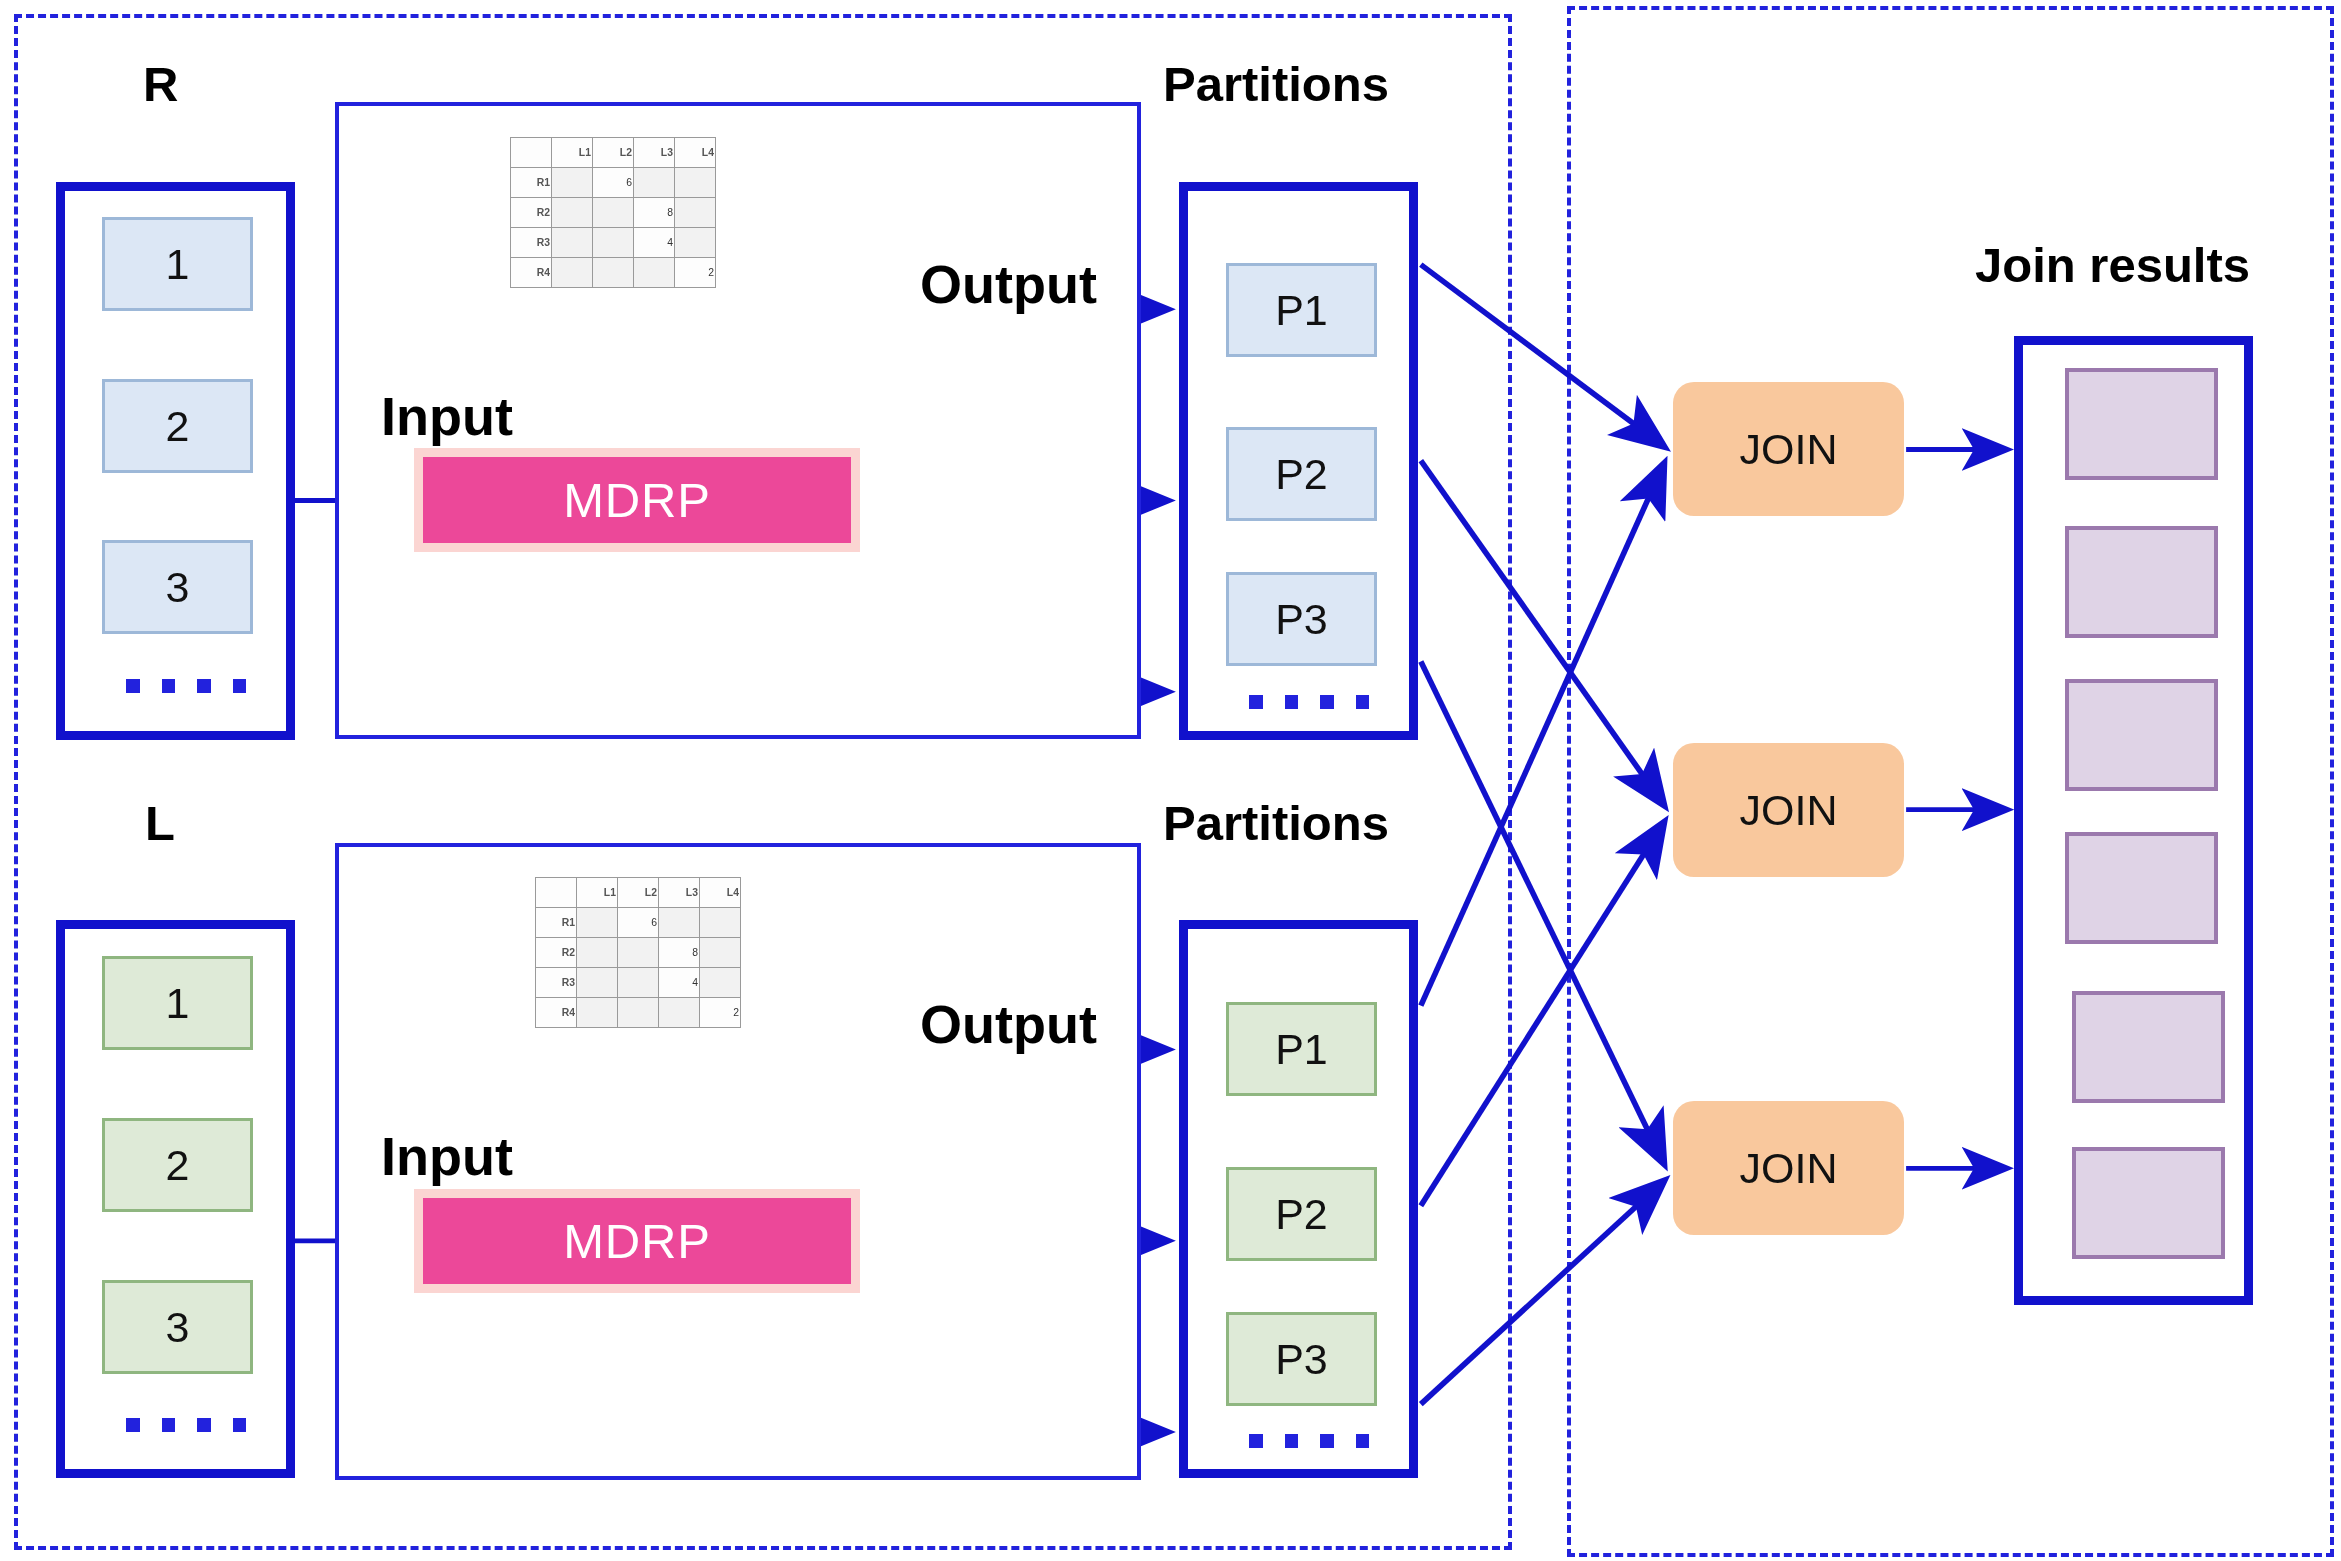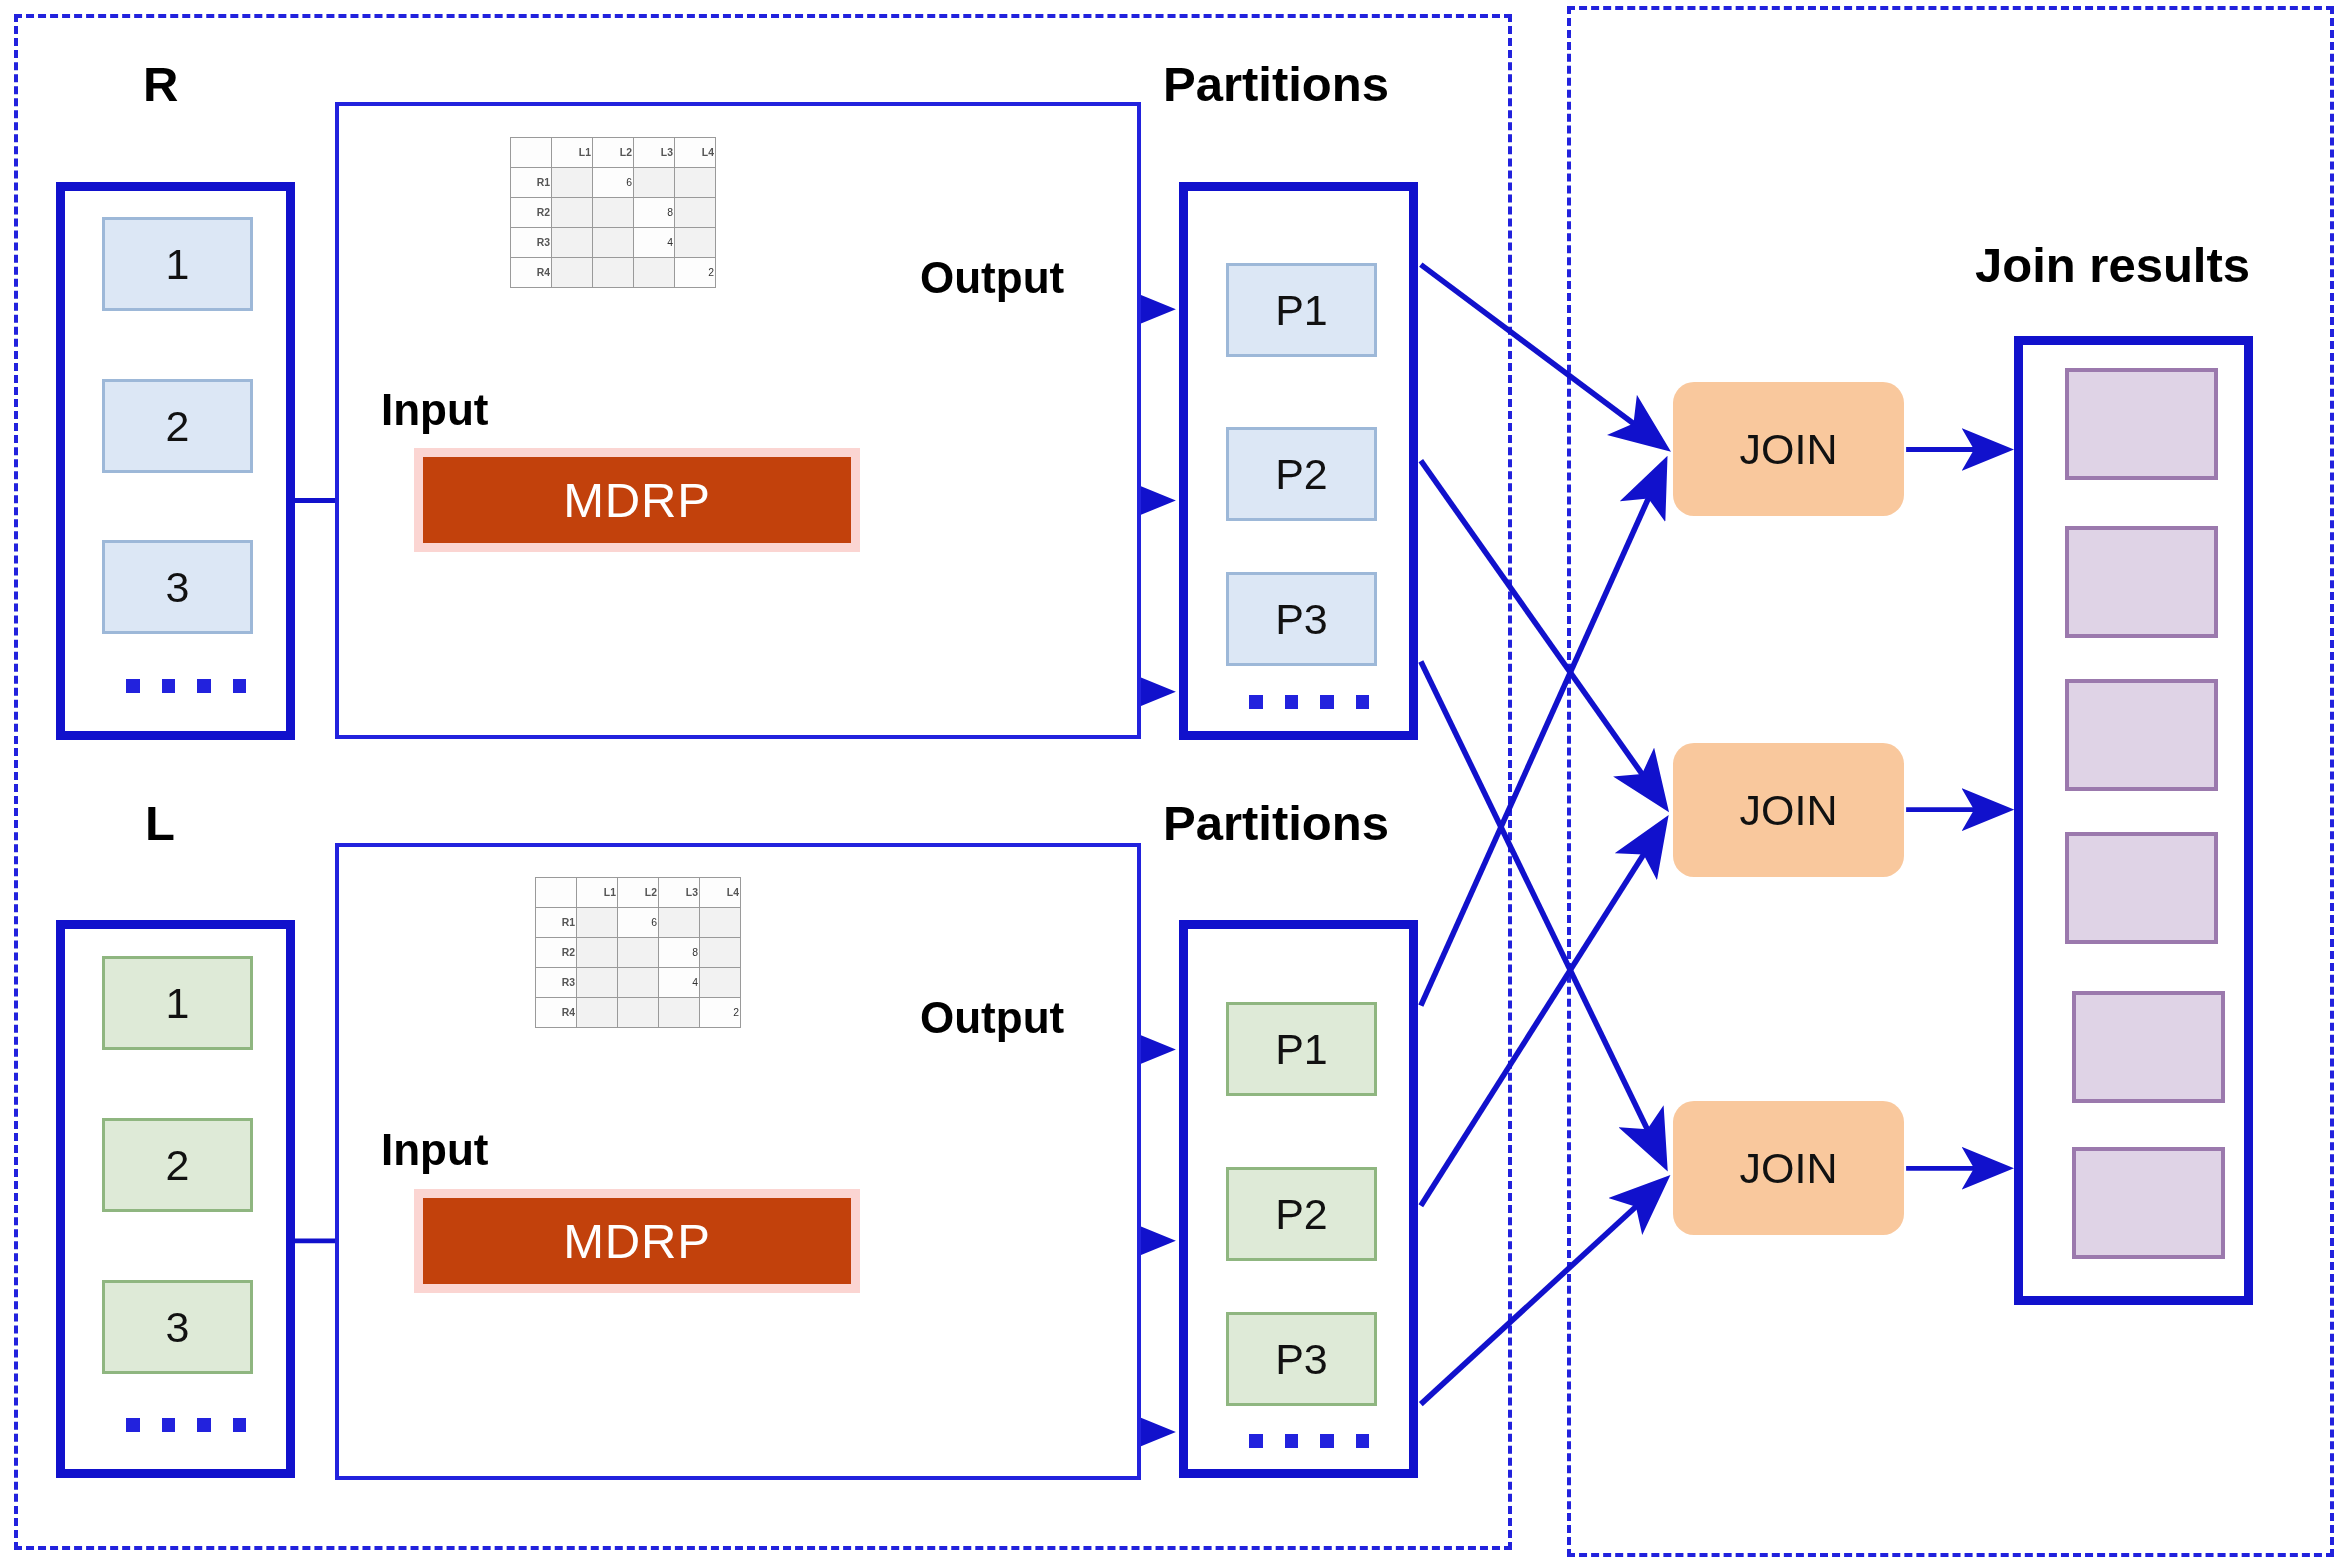--- a/index.html
+++ b/index.html
@@ -47,26 +47,26 @@
 
   
   .dots{position:absolute;display:flex;gap:22px;align-items:center;}
   .dots i{display:block;width:13.5px;height:13.5px;background:#2222DD;}
 
   
   .label{
     position:absolute;font-weight:bold;color:#000;white-space:nowrap;
   }
   .label-lg{font-size:49px;}
-  .label-md{font-size:44px;}
+  .label-md{font-size:54px;}
 
   
   .mdrp{
     position:absolute;box-sizing:border-box;
-    background:#c2410c;border:9.6px solid #FBD5D2;
+    background:#ec4899;border:9.6px solid #FBD5D2;
     display:flex;align-items:center;justify-content:center;
     color:#ffffff;font-size:49px;letter-spacing:0.8px;
   }
   #mdrp-r{left:414px;top:448px;width:446px;height:104px;}
   #mdrp-l{left:414px;top:1189px;width:446px;height:104px;}
 
   
   .join{
     position:absolute;box-sizing:border-box;
     background:#F9C89D;border-radius:21px;

